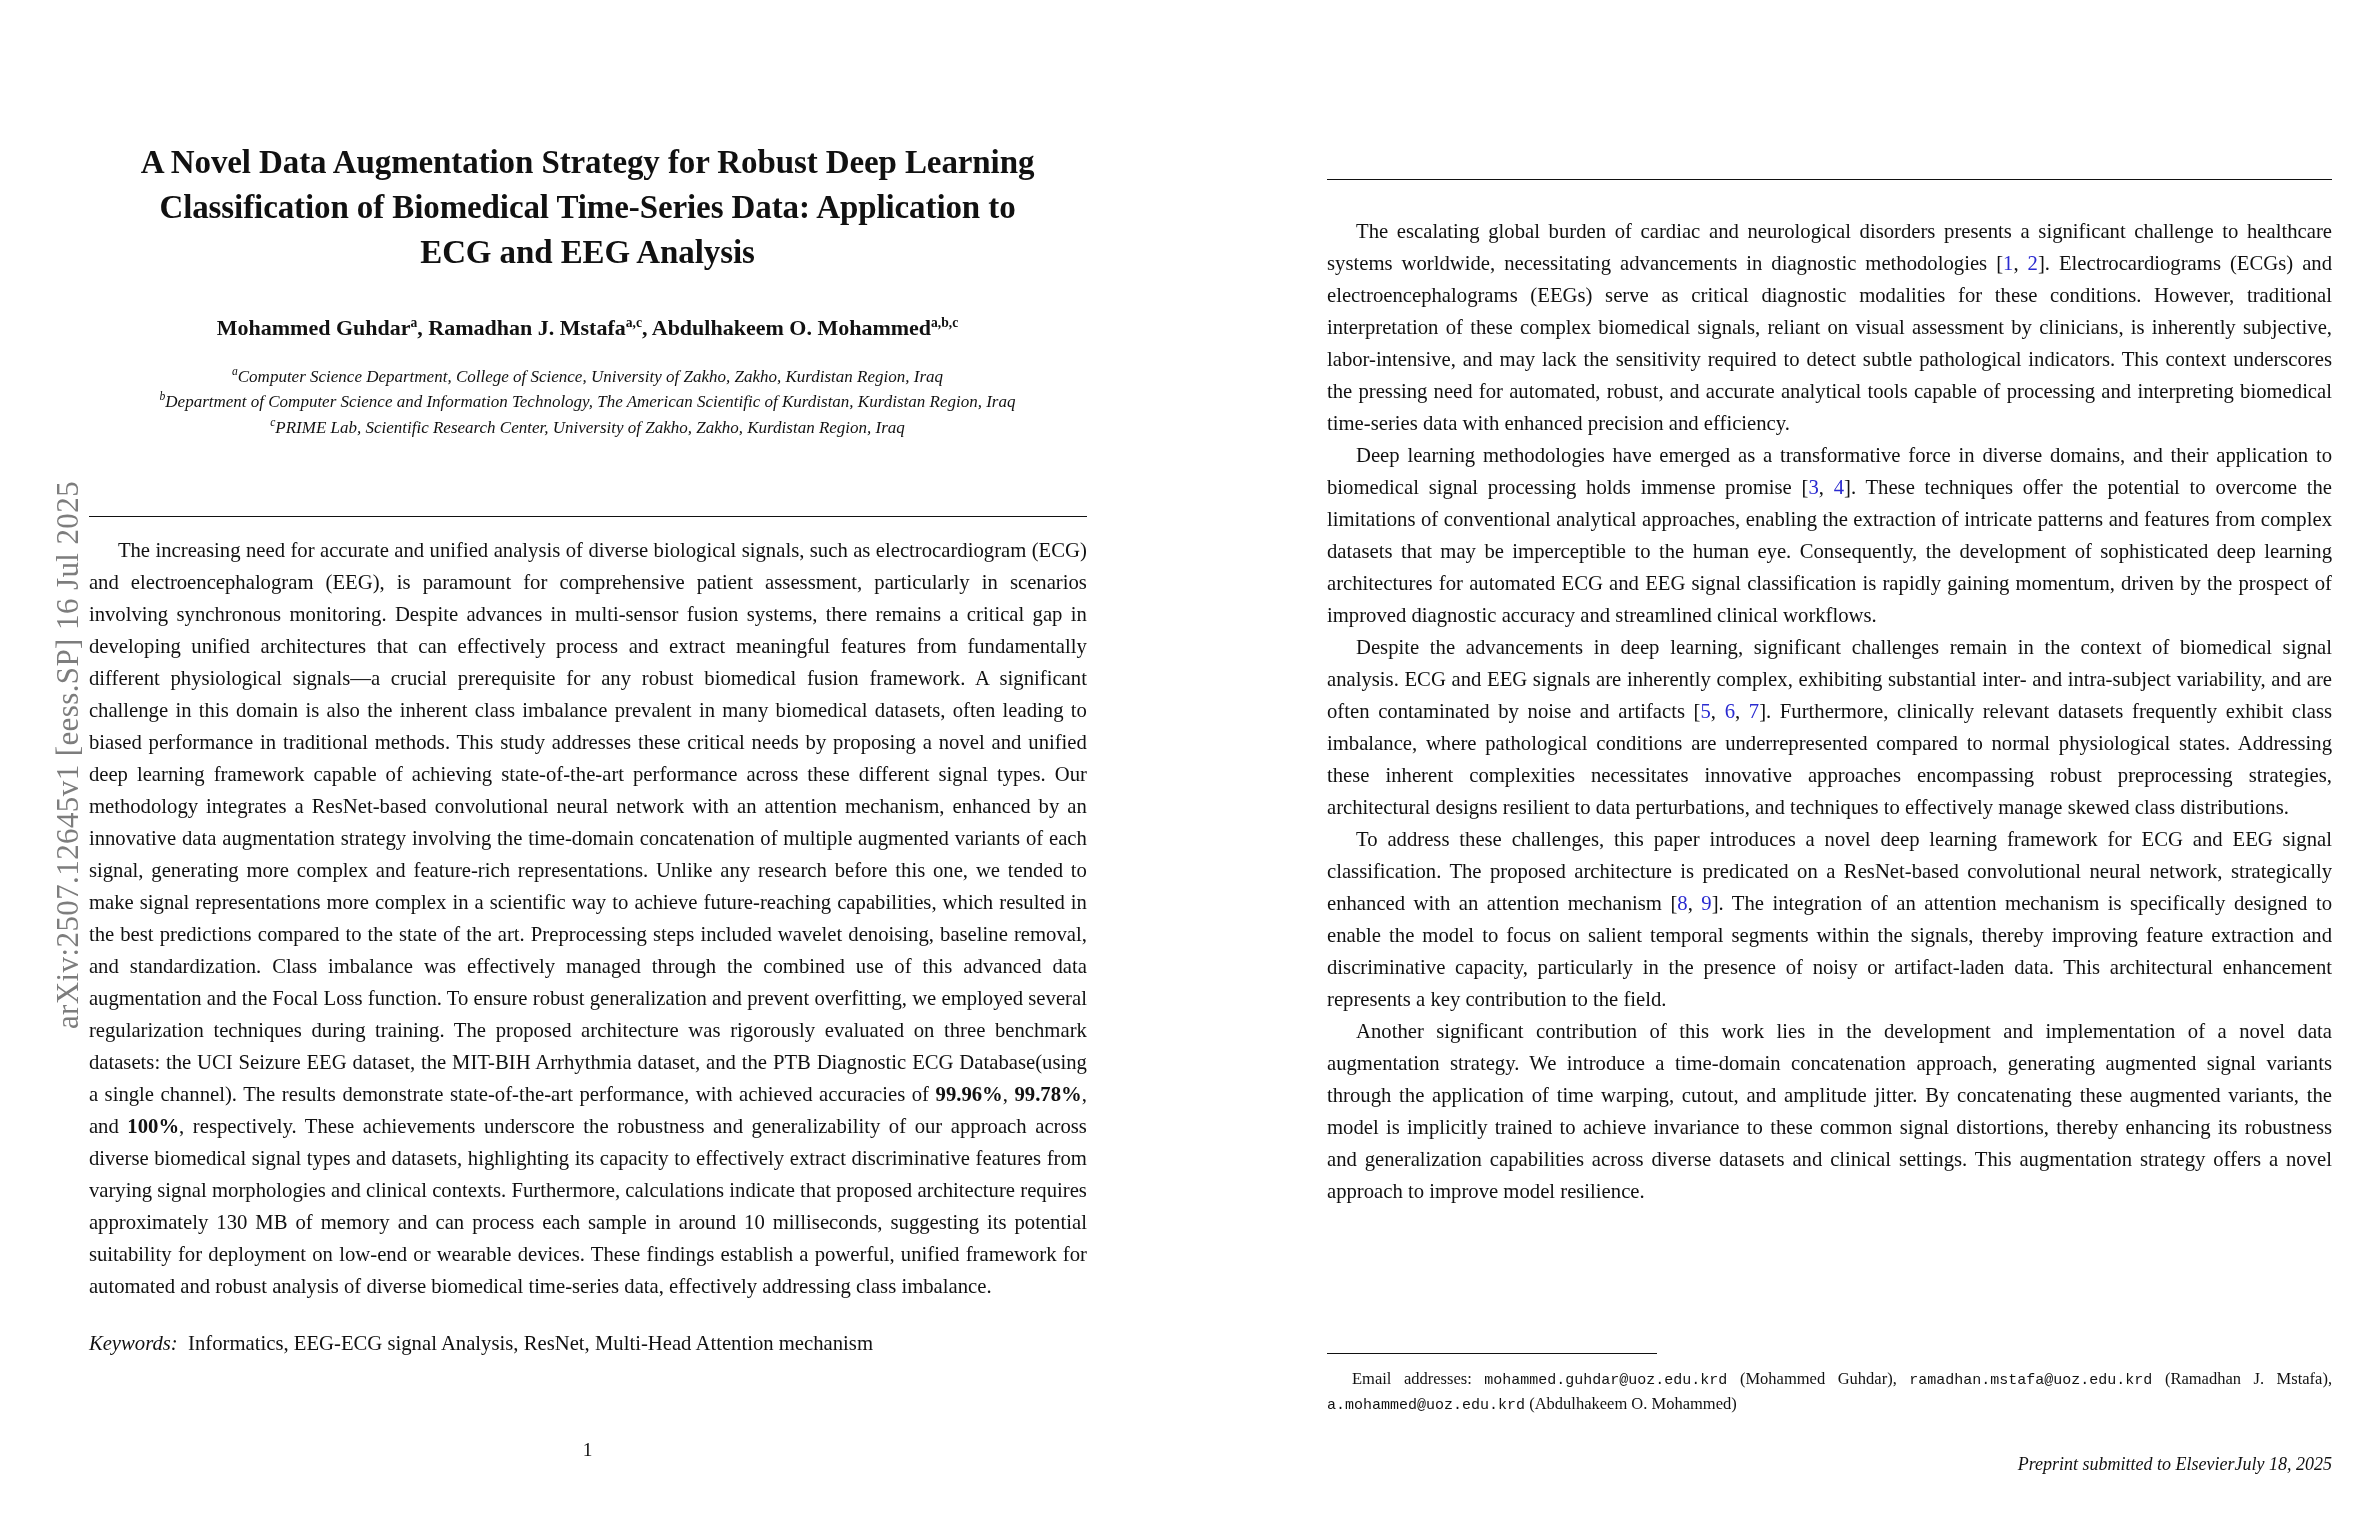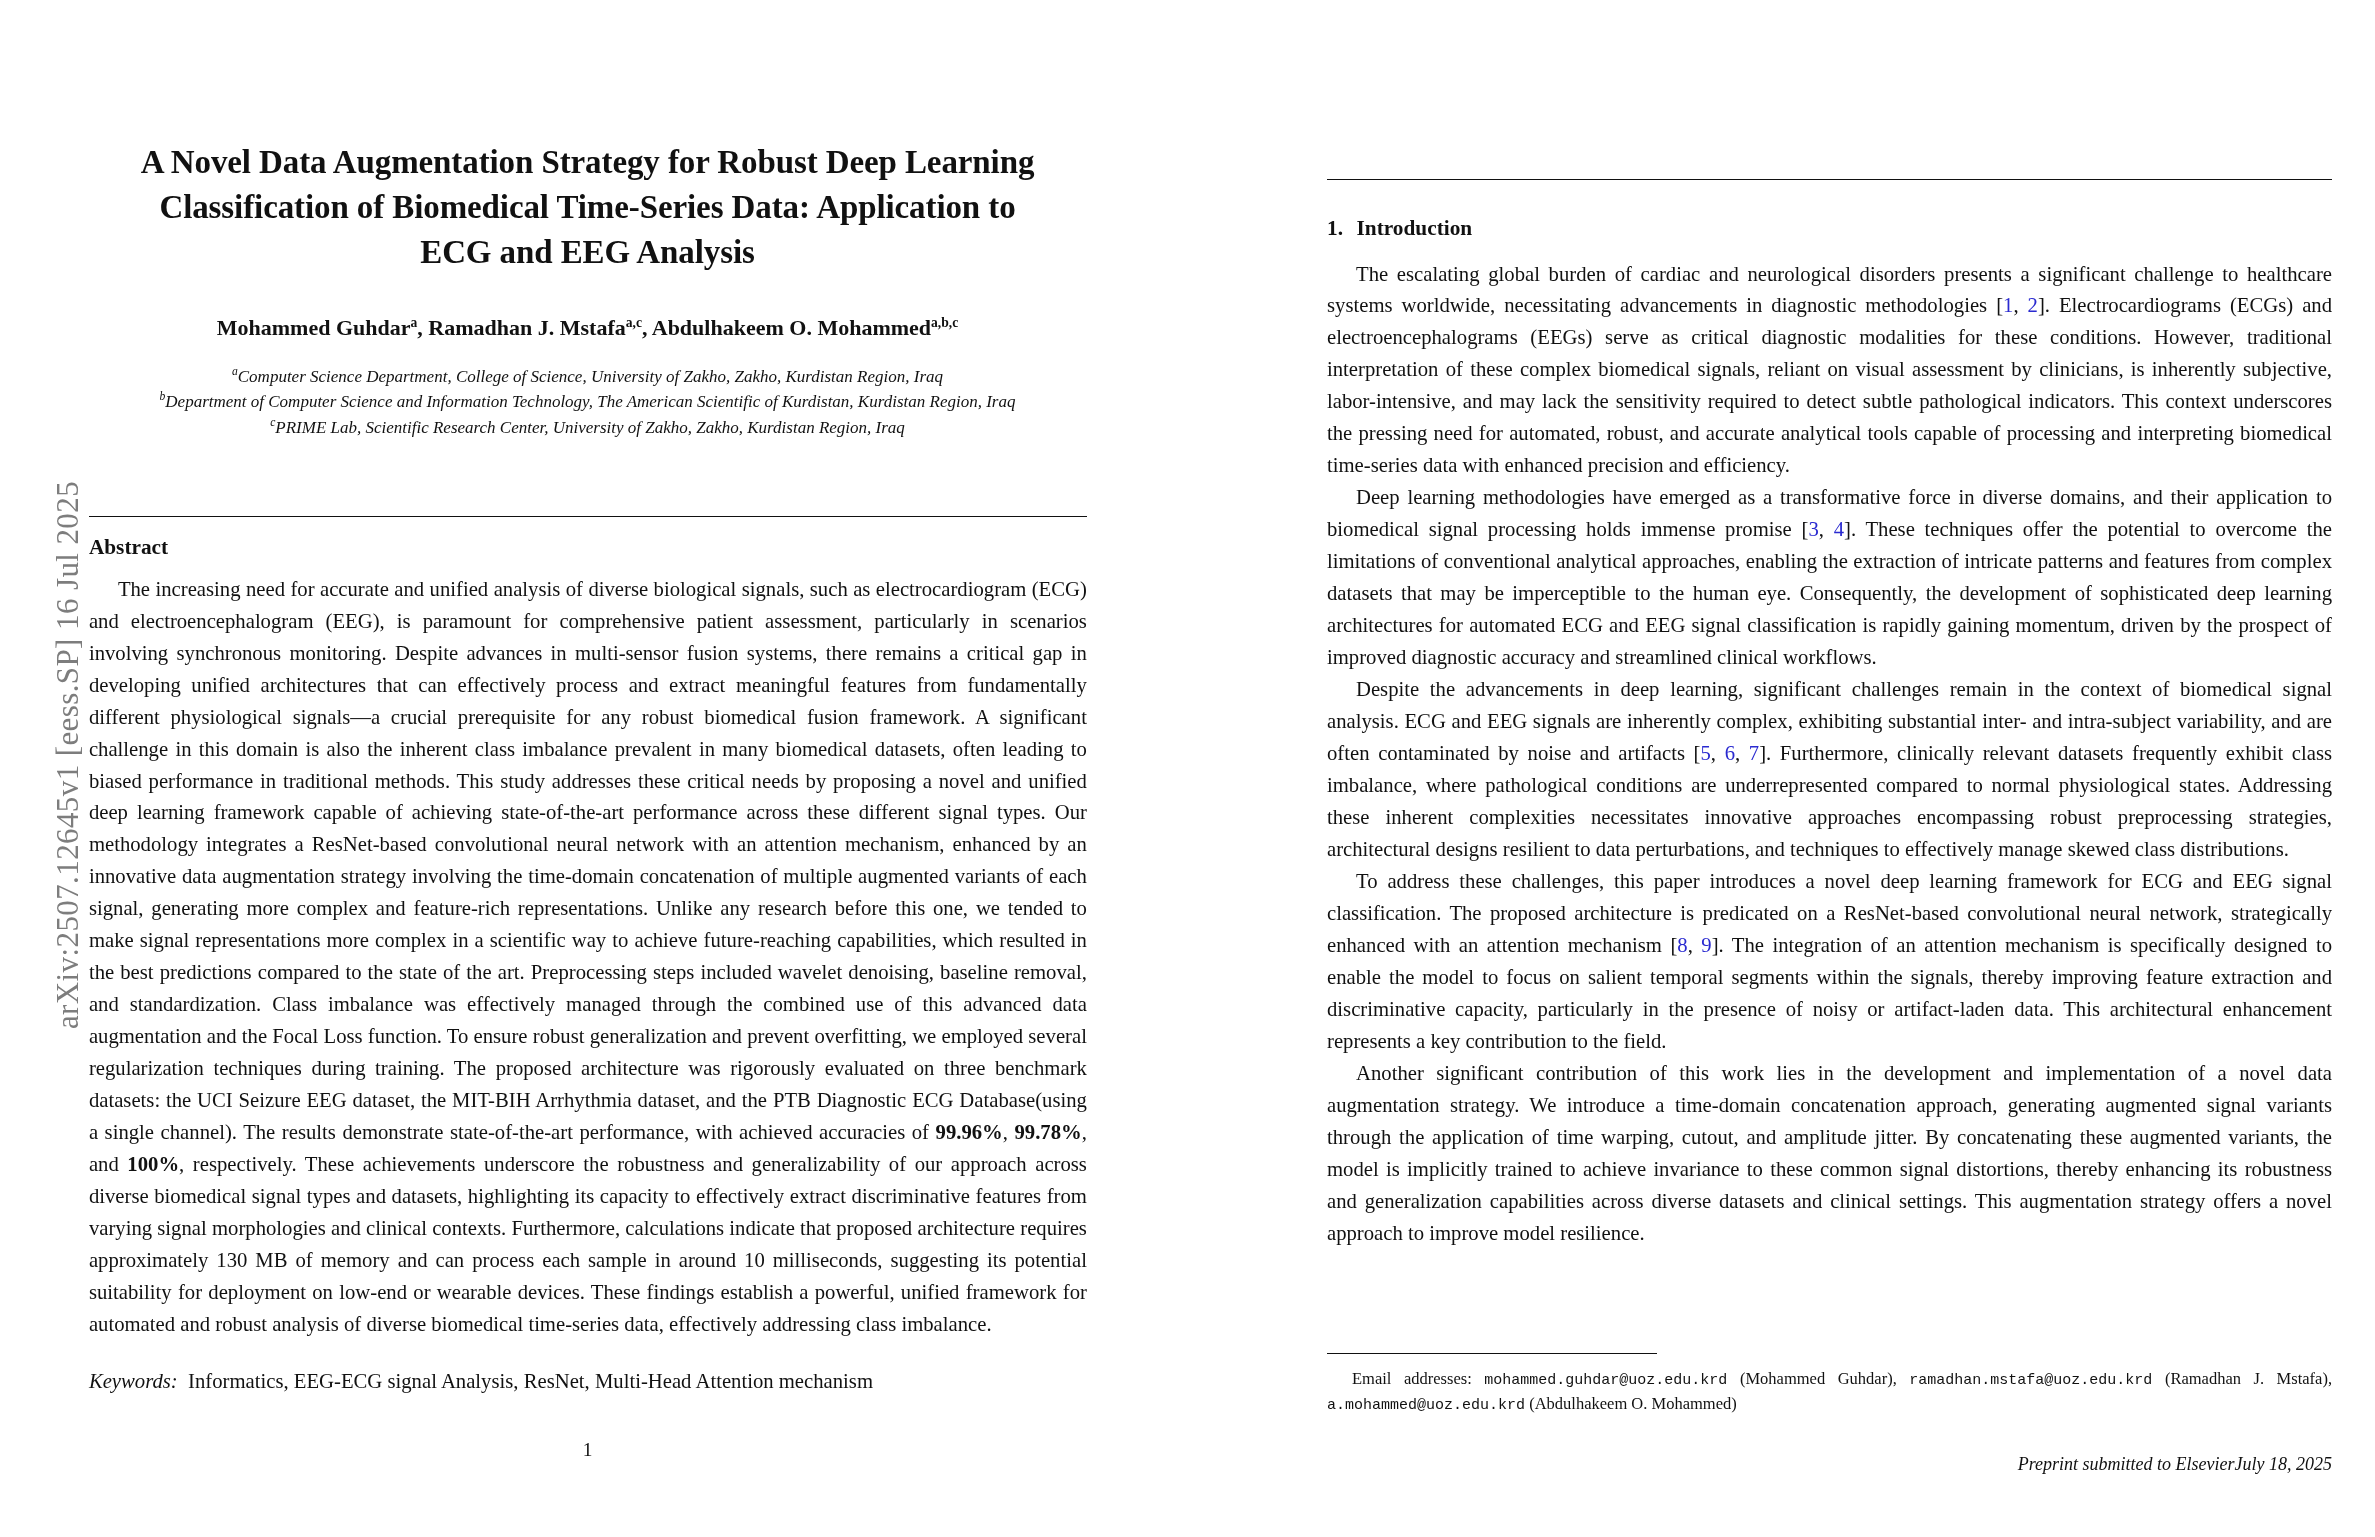--- a/index.html
+++ b/index.html
@@ -199,34 +199,32 @@
       <div class="affiliations">
         <span class="aff"><sup>a</sup><span>Computer Science Department, College of Science, University of Zakho, Zakho, Kurdistan Region, Iraq</span></span>
         <span class="aff"><sup>b</sup><span>Department of Computer Science and Information Technology, The American Scientific of Kurdistan, Kurdistan Region, Iraq</span></span>
         <span class="aff"><sup>c</sup><span>PRIME Lab, Scientific Research Center, University of Zakho, Zakho, Kurdistan Region, Iraq</span></span>
       </div>
     </div>
 
     <div class="rule" id="abstract-rule-top"></div>
 
     <div id="abstract-section">
-      <div class="section-heading">Abstract</div>
       <p class="abstract-body"><span class="indent"></span><span>The increasing need for accurate and unified analysis of diverse biological signals, such as electrocardiogram (ECG) and electroencephalogram (EEG), is paramount for comprehensive patient assessment, particularly in scenarios involving synchronous monitoring. Despite advances in multi-sensor fusion systems, there remains a critical gap in developing unified architectures that can effectively process and extract meaningful features from fundamentally different physiological signals—a crucial prerequisite for any robust biomedical fusion framework. A significant challenge in this domain is also the inherent class imbalance prevalent in many biomedical datasets, often leading to biased performance in traditional methods. This study addresses these critical needs by proposing a novel and unified deep learning framework capable of achieving state-of-the-art performance across these different signal types. Our methodology integrates a ResNet-based convolutional neural network with an attention mechanism, enhanced by an innovative data augmentation strategy involving the time-domain concatenation of multiple augmented variants of each signal, generating more complex and feature-rich representations. Unlike any research before this one, we tended to make signal representations more complex in a scientific way to achieve future-reaching capabilities, which resulted in the best predictions compared to the state of the art. Preprocessing steps included wavelet denoising, baseline removal, and standardization. Class imbalance was effectively managed through the combined use of this advanced data augmentation and the Focal Loss function. To ensure robust generalization and prevent overfitting, we employed several regularization techniques during training. The proposed architecture was rigorously evaluated on three benchmark datasets: the UCI Seizure EEG dataset, the MIT-BIH Arrhythmia dataset, and the PTB Diagnostic ECG Database(using a single channel). The results demonstrate state-of-the-art performance, with achieved accuracies of </span><b>99.96%</b><span>, </span><b>99.78%</b><span>, and </span><b>100%</b><span>, respectively. These achievements underscore the robustness and generalizability of our approach across diverse biomedical signal types and datasets, highlighting its capacity to effectively extract discriminative features from varying signal morphologies and clinical contexts. Furthermore, calculations indicate that proposed architecture requires approximately 130 MB of memory and can process each sample in around 10 milliseconds, suggesting its potential suitability for deployment on low-end or wearable devices. These findings establish a powerful, unified framework for automated and robust analysis of diverse biomedical time-series data, effectively addressing class imbalance.</span></p>
       <div class="keywords"><span class="kw-label">Keywords:</span>&nbsp;&nbsp;<span>Informatics, EEG-ECG signal Analysis, ResNet, Multi-Head Attention mechanism</span></div>
     </div>
 
     <div id="page-number">1</div>
   </div>
 
   <div class="column" id="right-column">
 
     <div class="rule" id="intro-rule-top"></div>
 
     <div id="intro-section">
-      <div class="intro-heading"><span class="num">1.</span><span>Introduction</span></div>
       <div id="intro-paragraphs">
           <p class="body-par"><span class="indent"></span><span>The escalating global burden of cardiac and neurological disorders presents a significant challenge to healthcare systems worldwide, necessitating advancements in diagnostic methodologies [</span><span class="cite">1</span><span>, </span><span class="cite">2</span><span>]. Electrocardiograms (ECGs) and electroencephalograms (EEGs) serve as critical diagnostic modalities for these conditions. However, traditional interpretation of these complex biomedical signals, reliant on visual assessment by clinicians, is inherently subjective, labor-intensive, and may lack the sensitivity required to detect subtle pathological indicators. This context underscores the pressing need for automated, robust, and accurate analytical tools capable of processing and interpreting biomedical time-series data with enhanced precision and efficiency.</span></p>
           <p class="body-par"><span class="indent"></span><span>Deep learning methodologies have emerged as a transformative force in diverse domains, and their application to biomedical signal processing holds immense promise [</span><span class="cite">3</span><span>, </span><span class="cite">4</span><span>]. These techniques offer the potential to overcome the limitations of conventional analytical approaches, enabling the extraction of intricate patterns and features from complex datasets that may be imperceptible to the human eye. Consequently, the development of sophisticated deep learning architectures for automated ECG and EEG signal classification is rapidly gaining momentum, driven by the prospect of improved diagnostic accuracy and streamlined clinical workflows.</span></p>
           <p class="body-par"><span class="indent"></span><span>Despite the advancements in deep learning, significant challenges remain in the context of biomedical signal analysis. ECG and EEG signals are inherently complex, exhibiting substantial inter- and intra-subject variability, and are often contaminated by noise and artifacts [</span><span class="cite">5</span><span>, </span><span class="cite">6</span><span>, </span><span class="cite">7</span><span>]. Furthermore, clinically relevant datasets frequently exhibit class imbalance, where pathological conditions are underrepresented compared to normal physiological states. Addressing these inherent complexities necessitates innovative approaches encompassing robust preprocessing strategies, architectural designs resilient to data perturbations, and techniques to effectively manage skewed class distributions.</span></p>
           <p class="body-par"><span class="indent"></span><span>To address these challenges, this paper introduces a novel deep learning framework for ECG and EEG signal classification. The proposed architecture is predicated on a ResNet-based convolutional neural network, strategically enhanced with an attention mechanism [</span><span class="cite">8</span><span>, </span><span class="cite">9</span><span>]. The integration of an attention mechanism is specifically designed to enable the model to focus on salient temporal segments within the signals, thereby improving feature extraction and discriminative capacity, particularly in the presence of noisy or artifact-laden data. This architectural enhancement represents a key contribution to the field.</span></p>
           <p class="body-par"><span class="indent"></span><span>Another significant contribution of this work lies in the development and implementation of a novel data augmentation strategy. We introduce a time-domain concatenation approach, generating augmented signal variants through the application of time warping, cutout, and amplitude jitter. By concatenating these augmented variants, the model is implicitly trained to achieve invariance to these common signal distortions, thereby enhancing its robustness and generalization capabilities across diverse datasets and clinical settings. This augmentation strategy offers a novel approach to improve model resilience.</span></p>
         </div>
     </div>
 
     <div class="rule" id="footnote-rule"></div>

